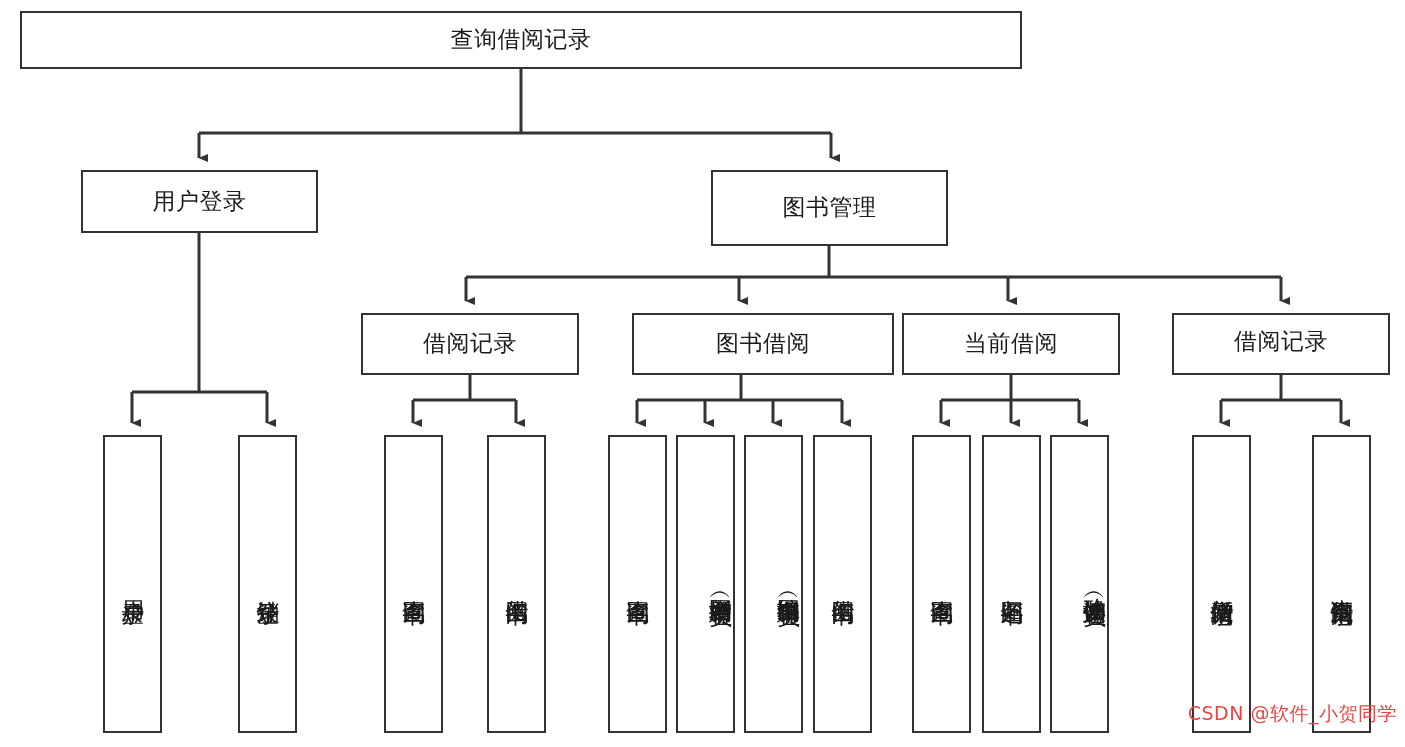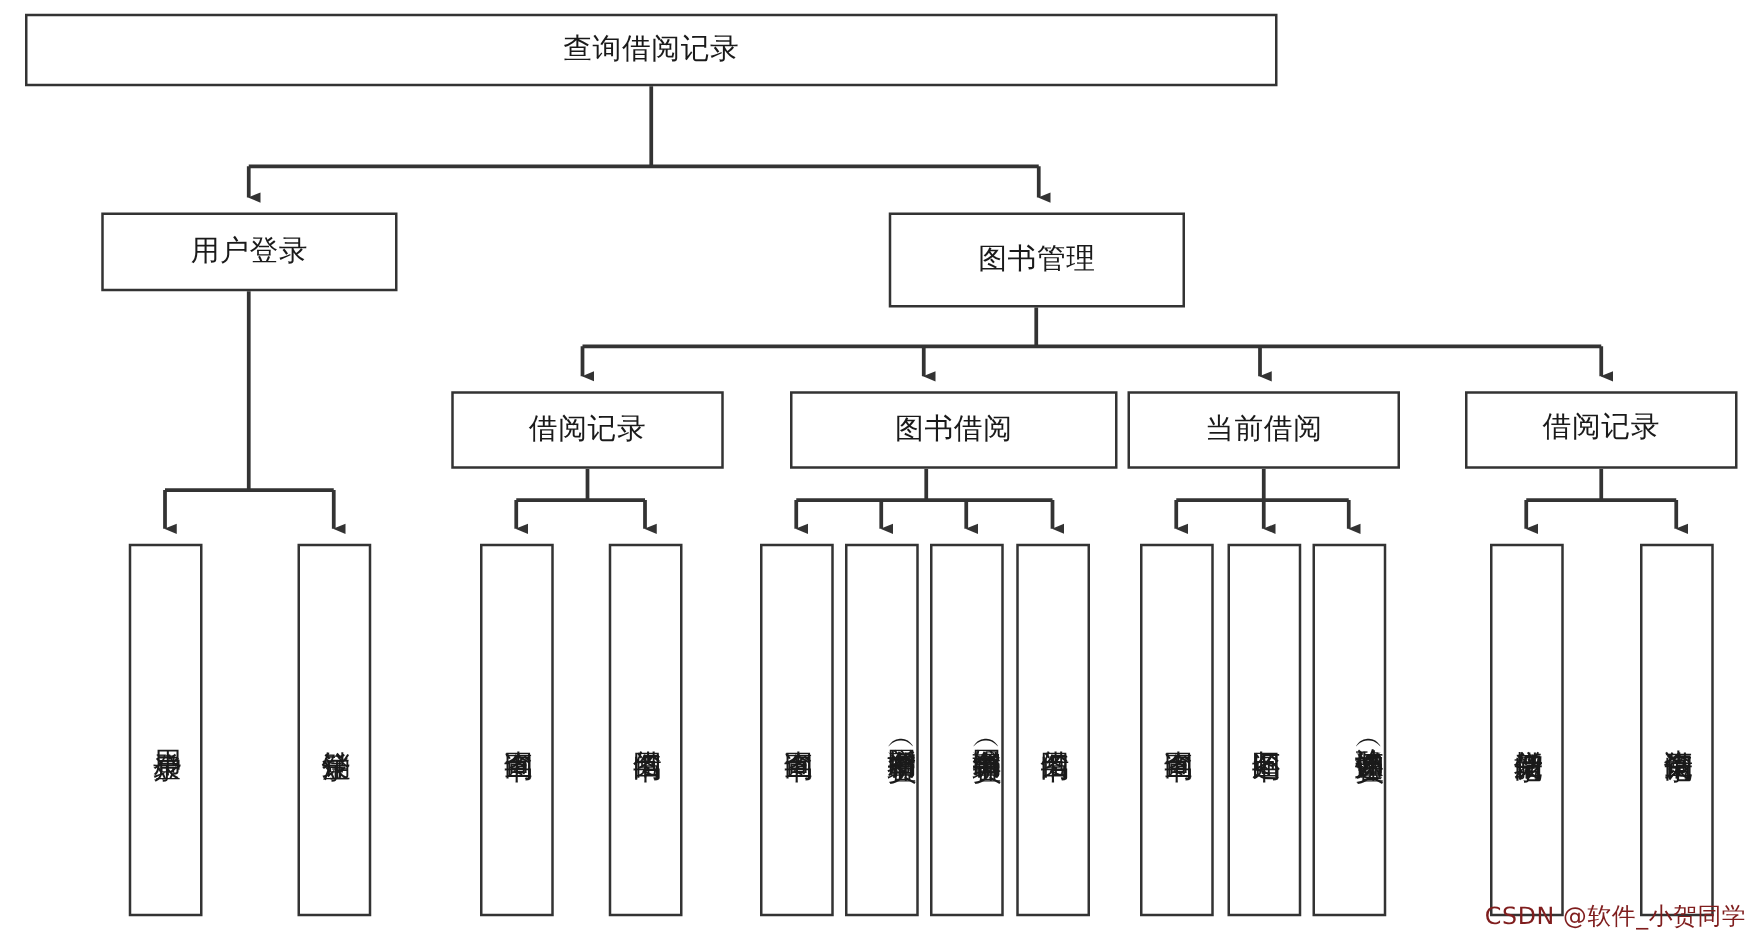--- a/index.html
+++ b/index.html
@@ -50,23 +50,23 @@
   }
   .node.vert.topalign {
     align-items: flex-start;
   }
   .node-label {
     display: block;
   }
   .watermark {
     position: absolute;
     right: 8px;
-    bottom: 1px;
+    bottom: 20px;
     font-size: 19px;
-    color: #7f1d1d;
+    color: #ef4444;
     letter-spacing: 0.5px;
     white-space: nowrap;
   }
 </style>
 </head>
 <body>
 
 <div id="diagram-root">
 
   <svg id="wires" viewBox="0 0 1405 747" width="1405" height="747" xmlns="http://www.w3.org/2000/svg">

